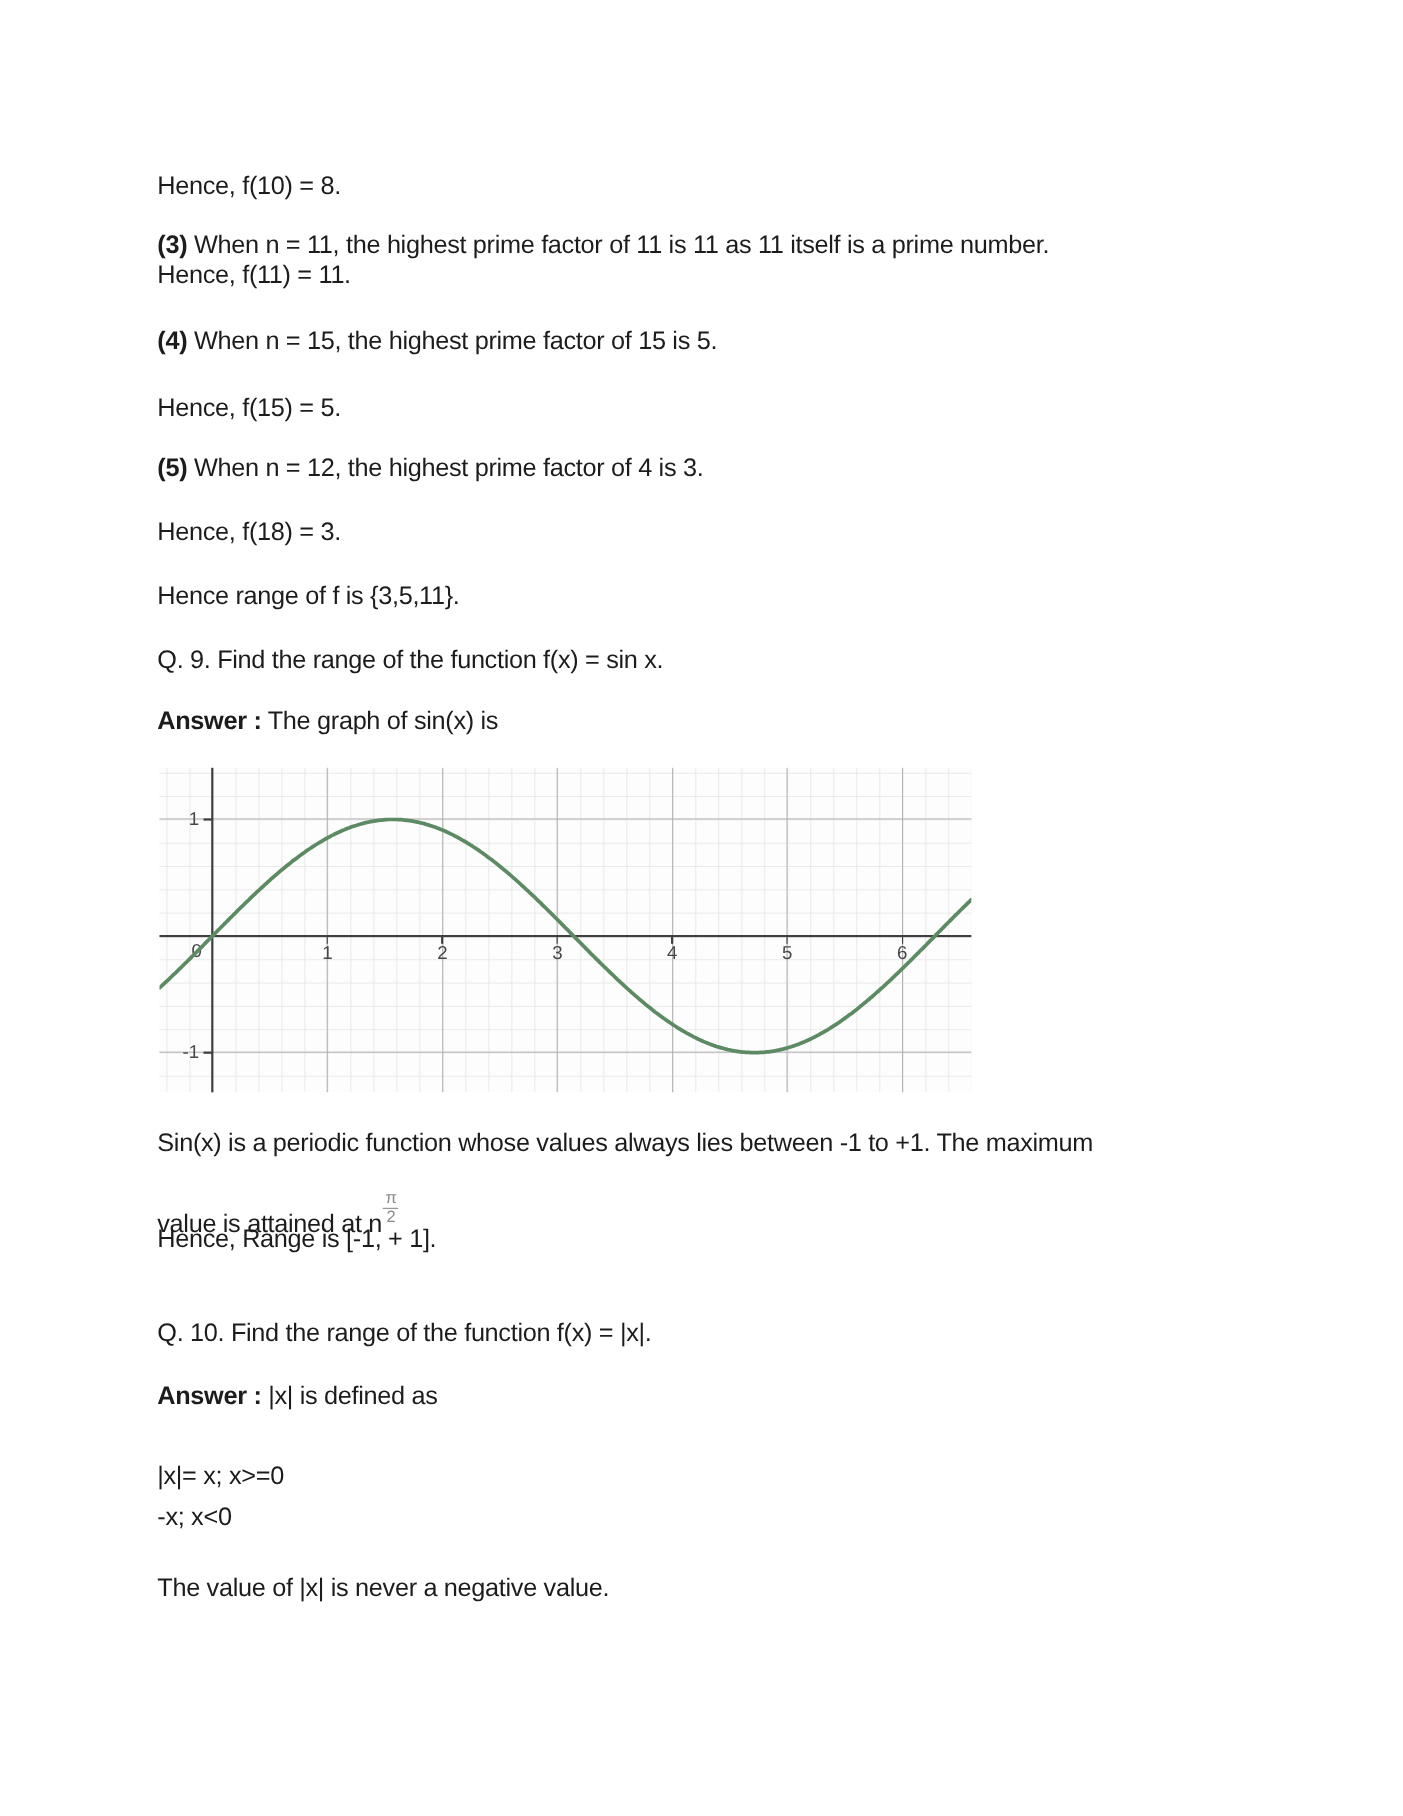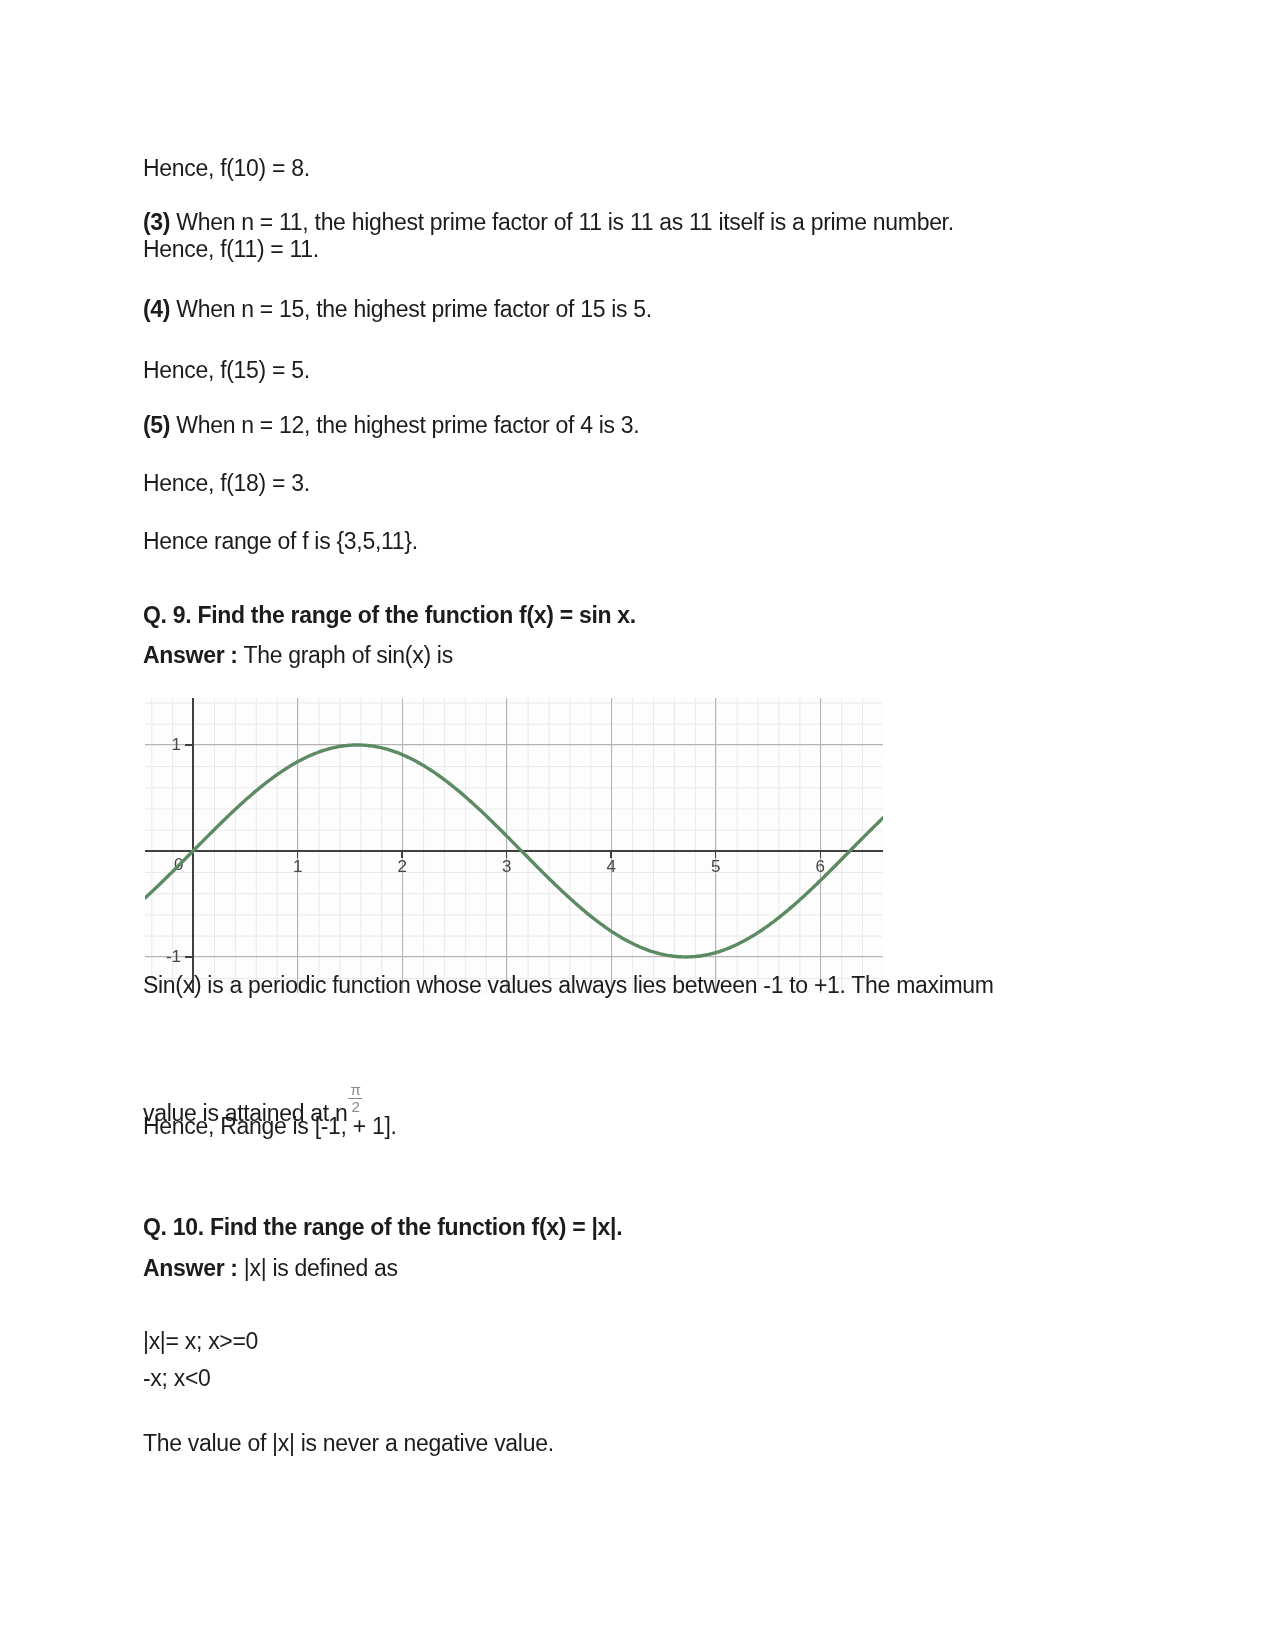--- a/index.html
+++ b/index.html
@@ -13,21 +13,21 @@
   }
   .ln{
     position:absolute;
     left:143px;
     font-size:23px;
     letter-spacing:-0.3px;
     white-space:nowrap;
     line-height:27px;
   }
   .ln b{font-weight:700;}
-  .bold{font-weight:700;margin-top:16px;}
+  .bold{font-weight:400;}
   
   .frac{
     display:inline-block;
     vertical-align:9px;
     text-align:center;
     font-size:15px;
     line-height:14px;
     color:#8a8a8a;
     margin:0 3px 0 1px;
   }
@@ -94,21 +94,21 @@
     <span class="glabel" style="position: absolute; left: 466.215px; top: 159.959px; transform: translateX(-50%); color: rgb(71, 71, 71);">4</span>
     <span class="glabel" style="position: absolute; left: 570.748px; top: 159.959px; transform: translateX(-50%); color: rgb(71, 71, 71);">5</span>
     <span class="glabel" style="position: absolute; left: 675.28px; top: 159.959px; transform: translateX(-50%); color: rgb(71, 71, 71);">6</span>
     <span class="glabel" style="position: absolute; left: 8.08499px; top: 37.9583px; width: 28px; text-align: right; color: rgb(71, 71, 71);">1</span>
     <span class="glabel" style="position: absolute; left: 8.08499px; top: 249.96px; width: 28px; text-align: right; color: rgb(71, 71, 71);">-1</span>
     <svg width="738" height="295" viewBox="0 0 738 295" style="position: absolute; left: 0px; top: 0px; pointer-events: none;">
       <path d="M0.0 200.0 L1.5 198.7 L3.0 197.3 L4.4 196.0 L5.9 194.6 L7.4 193.2 L8.9 191.8 L10.3 190.4 L11.8 189.0 L13.3 187.6 L14.8 186.2 L16.2 184.8 L17.7 183.3 L19.2 181.9 L20.7 180.4 L22.1 179.0 L23.6 177.5 L25.1 176.1 L26.6 174.6 L28.0 173.2 L29.5 171.7 L31.0 170.2 L32.5 168.7 L33.9 167.3 L35.4 165.8 L36.9 164.3 L38.4 162.8 L39.9 161.3 L41.3 159.8 L42.8 158.3 L44.3 156.8 L45.8 155.3 L47.2 153.8 L48.7 152.3 L50.2 150.8 L51.7 149.3 L53.1 147.8 L54.6 146.3 L56.1 144.9 L57.6 143.4 L59.0 141.9 L60.5 140.4 L62.0 138.9 L63.5 137.4 L64.9 135.9 L66.4 134.5 L67.9 133.0 L69.4 131.5 L70.8 130.1 L72.3 128.6 L73.8 127.1 L75.3 125.7 L76.8 124.3 L78.2 122.8 L79.7 121.4 L81.2 120.0 L82.7 118.5 L84.1 117.1 L85.6 115.7 L87.1 114.3 L88.6 112.9 L90.0 111.6 L91.5 110.2 L93.0 108.8 L94.5 107.5 L95.9 106.1 L97.4 104.8 L98.9 103.4 L100.4 102.1 L101.8 100.8 L103.3 99.5 L104.8 98.2 L106.3 97.0 L107.7 95.7 L109.2 94.4 L110.7 93.2 L112.2 92.0 L113.7 90.7 L115.1 89.5 L116.6 88.3 L118.1 87.2 L119.6 86.0 L121.0 84.8 L122.5 83.7 L124.0 82.6 L125.5 81.5 L126.9 80.4 L128.4 79.3 L129.9 78.2 L131.4 77.2 L132.8 76.1 L134.3 75.1 L135.8 74.1 L137.3 73.1 L138.7 72.1 L140.2 71.2 L141.7 70.2 L143.2 69.3 L144.6 68.4 L146.1 67.5 L147.6 66.6 L149.1 65.8 L150.6 64.9 L152.0 64.1 L153.5 63.3 L155.0 62.5 L156.5 61.7 L157.9 61.0 L159.4 60.2 L160.9 59.5 L162.4 58.8 L163.8 58.1 L165.3 57.5 L166.8 56.8 L168.3 56.2 L169.7 55.6 L171.2 55.0 L172.7 54.5 L174.2 53.9 L175.6 53.4 L177.1 52.9 L178.6 52.4 L180.1 52.0 L181.5 51.5 L183.0 51.1 L184.5 50.7 L186.0 50.3 L187.5 49.9 L188.9 49.6 L190.4 49.3 L191.9 49.0 L193.4 48.7 L194.8 48.4 L196.3 48.2 L197.8 48.0 L199.3 47.8 L200.7 47.6 L202.2 47.5 L203.7 47.3 L205.2 47.2 L206.6 47.1 L208.1 47.0 L209.6 47.0 L211.1 47.0 L212.5 47.0 L214.0 47.0 L215.5 47.0 L217.0 47.1 L218.4 47.1 L219.9 47.2 L221.4 47.4 L222.9 47.5 L224.4 47.7 L225.8 47.8 L227.3 48.1 L228.8 48.3 L230.3 48.5 L231.7 48.8 L233.2 49.1 L234.7 49.4 L236.2 49.7 L237.6 50.1 L239.1 50.4 L240.6 50.8 L242.1 51.2 L243.5 51.7 L245.0 52.1 L246.5 52.6 L248.0 53.1 L249.4 53.6 L250.9 54.1 L252.4 54.7 L253.9 55.2 L255.3 55.8 L256.8 56.4 L258.3 57.1 L259.8 57.7 L261.3 58.4 L262.7 59.1 L264.2 59.8 L265.7 60.5 L267.2 61.2 L268.6 62.0 L270.1 62.8 L271.6 63.6 L273.1 64.4 L274.5 65.2 L276.0 66.1 L277.5 66.9 L279.0 67.8 L280.4 68.7 L281.9 69.6 L283.4 70.6 L284.9 71.5 L286.3 72.5 L287.8 73.4 L289.3 74.4 L290.8 75.5 L292.2 76.5 L293.7 77.5 L295.2 78.6 L296.7 79.7 L298.2 80.8 L299.6 81.9 L301.1 83.0 L302.6 84.1 L304.1 85.3 L305.5 86.4 L307.0 87.6 L308.5 88.8 L310.0 90.0 L311.4 91.2 L312.9 92.4 L314.4 93.6 L315.9 94.9 L317.3 96.1 L318.8 97.4 L320.3 98.7 L321.8 100.0 L323.2 101.3 L324.7 102.6 L326.2 103.9 L327.7 105.2 L329.1 106.6 L330.6 107.9 L332.1 109.3 L333.6 110.7 L335.1 112.0 L336.5 113.4 L338.0 114.8 L339.5 116.2 L341.0 117.6 L342.4 119.0 L343.9 120.5 L345.4 121.9 L346.9 123.3 L348.3 124.8 L349.8 126.2 L351.3 127.7 L352.8 129.1 L354.2 130.6 L355.7 132.0 L357.2 133.5 L358.7 135.0 L360.1 136.5 L361.6 137.9 L363.1 139.4 L364.6 140.9 L366.0 142.4 L367.5 143.9 L369.0 145.4 L370.5 146.9 L372.0 148.4 L373.4 149.9 L374.9 151.4 L376.4 152.9 L377.9 154.4 L379.3 155.8 L380.8 157.3 L382.3 158.8 L383.8 160.3 L385.2 161.8 L386.7 163.3 L388.2 164.8 L389.7 166.3 L391.1 167.8 L392.6 169.3 L394.1 170.7 L395.6 172.2 L397.0 173.7 L398.5 175.1 L400.0 176.6 L401.5 178.1 L402.9 179.5 L404.4 181.0 L405.9 182.4 L407.4 183.8 L408.9 185.3 L410.3 186.7 L411.8 188.1 L413.3 189.5 L414.8 190.9 L416.2 192.3 L417.7 193.7 L419.2 195.1 L420.7 196.4 L422.1 197.8 L423.6 199.1 L425.1 200.5 L426.6 201.8 L428.0 203.1 L429.5 204.5 L431.0 205.8 L432.5 207.1 L433.9 208.3 L435.4 209.6 L436.9 210.9 L438.4 212.1 L439.8 213.3 L441.3 214.6 L442.8 215.8 L444.3 217.0 L445.8 218.2 L447.2 219.3 L448.7 220.5 L450.2 221.7 L451.7 222.8 L453.1 223.9 L454.6 225.0 L456.1 226.1 L457.6 227.2 L459.0 228.2 L460.5 229.3 L462.0 230.3 L463.5 231.3 L464.9 232.3 L466.4 233.3 L467.9 234.3 L469.4 235.2 L470.8 236.2 L472.3 237.1 L473.8 238.0 L475.3 238.9 L476.7 239.7 L478.2 240.6 L479.7 241.4 L481.2 242.2 L482.7 243.0 L484.1 243.8 L485.6 244.6 L487.1 245.3 L488.6 246.1 L490.0 246.8 L491.5 247.4 L493.0 248.1 L494.5 248.8 L495.9 249.4 L497.4 250.0 L498.9 250.6 L500.4 251.2 L501.8 251.7 L503.3 252.3 L504.8 252.8 L506.3 253.3 L507.7 253.7 L509.2 254.2 L510.7 254.6 L512.2 255.0 L513.6 255.4 L515.1 255.8 L516.6 256.2 L518.1 256.5 L519.6 256.8 L521.0 257.1 L522.5 257.4 L524.0 257.6 L525.5 257.8 L526.9 258.0 L528.4 258.2 L529.9 258.4 L531.4 258.5 L532.8 258.7 L534.3 258.8 L535.8 258.8 L537.3 258.9 L538.7 258.9 L540.2 259.0 L541.7 259.0 L543.2 258.9 L544.6 258.9 L546.1 258.8 L547.6 258.7 L549.1 258.6 L550.5 258.5 L552.0 258.3 L553.5 258.2 L555.0 258.0 L556.5 257.8 L557.9 257.5 L559.4 257.3 L560.9 257.0 L562.4 256.7 L563.8 256.4 L565.3 256.0 L566.8 255.7 L568.3 255.3 L569.7 254.9 L571.2 254.5 L572.7 254.0 L574.2 253.6 L575.6 253.1 L577.1 252.6 L578.6 252.1 L580.1 251.5 L581.5 251.0 L583.0 250.4 L584.5 249.8 L586.0 249.2 L587.4 248.5 L588.9 247.9 L590.4 247.2 L591.9 246.5 L593.4 245.8 L594.8 245.1 L596.3 244.3 L597.8 243.5 L599.3 242.8 L600.7 241.9 L602.2 241.1 L603.7 240.3 L605.2 239.4 L606.6 238.6 L608.1 237.7 L609.6 236.8 L611.1 235.8 L612.5 234.9 L614.0 233.9 L615.5 233.0 L617.0 232.0 L618.4 231.0 L619.9 229.9 L621.4 228.9 L622.9 227.8 L624.3 226.8 L625.8 225.7 L627.3 224.6 L628.8 223.5 L630.3 222.4 L631.7 221.2 L633.2 220.1 L634.7 218.9 L636.2 217.7 L637.6 216.5 L639.1 215.3 L640.6 214.1 L642.1 212.9 L643.5 211.7 L645.0 210.4 L646.5 209.1 L648.0 207.9 L649.4 206.6 L650.9 205.3 L652.4 204.0 L653.9 202.7 L655.3 201.3 L656.8 200.0 L658.3 198.7 L659.8 197.3 L661.2 195.9 L662.7 194.6 L664.2 193.2 L665.7 191.8 L667.2 190.4 L668.6 189.0 L670.1 187.6 L671.6 186.2 L673.1 184.7 L674.5 183.3 L676.0 181.9 L677.5 180.4 L679.0 179.0 L680.4 177.5 L681.9 176.1 L683.4 174.6 L684.9 173.1 L686.3 171.7 L687.8 170.2 L689.3 168.7 L690.8 167.2 L692.2 165.7 L693.7 164.3 L695.2 162.8 L696.7 161.3 L698.1 159.8 L699.6 158.3 L701.1 156.8 L702.6 155.3 L704.1 153.8 L705.5 152.3 L707.0 150.8 L708.5 149.3 L710.0 147.8 L711.4 146.3 L712.9 144.8 L714.4 143.3 L715.9 141.8 L717.3 140.4 L718.8 138.9 L720.3 137.4 L721.8 135.9 L723.2 134.4 L724.7 133.0 L726.2 131.5 L727.7 130.0 L729.1 128.6 L730.6 127.1 L732.1 125.7 L733.6 124.2 L735.0 122.8 L736.5 121.4 L738.0 119.9" fill="none" stroke="#5c8a63" stroke-width="3.4" stroke-linecap="round"></path>
     </svg>
   </div>
 
-<div class="ln" style="top:972px">Sin(x) is a periodic function whose values always lies between -1 to +1. The maximum</div>
+<div class="ln" style="top:1025px">Sin(x) is a periodic function whose values always lies between -1 to +1. The maximum</div>
 
 <div class="ln" style="top:1083px"><span>value is attained at n</span><span class="frac"><span class="num">π</span><span class="den">2</span></span></div>
 
 <div class="ln" style="top:1113px">Hence, Range is [-1, + 1].</div>
 
 <div class="ln bold" style="top:1198px">Q. 10. Find the range of the function f(x) = |x|.</div>
 
 <div class="ln" style="top:1255px"><b>Answer :</b><span> |x| is defined as</span></div>
 
 <div class="ln" style="top:1328px">|x|= x; x&gt;=0</div>

